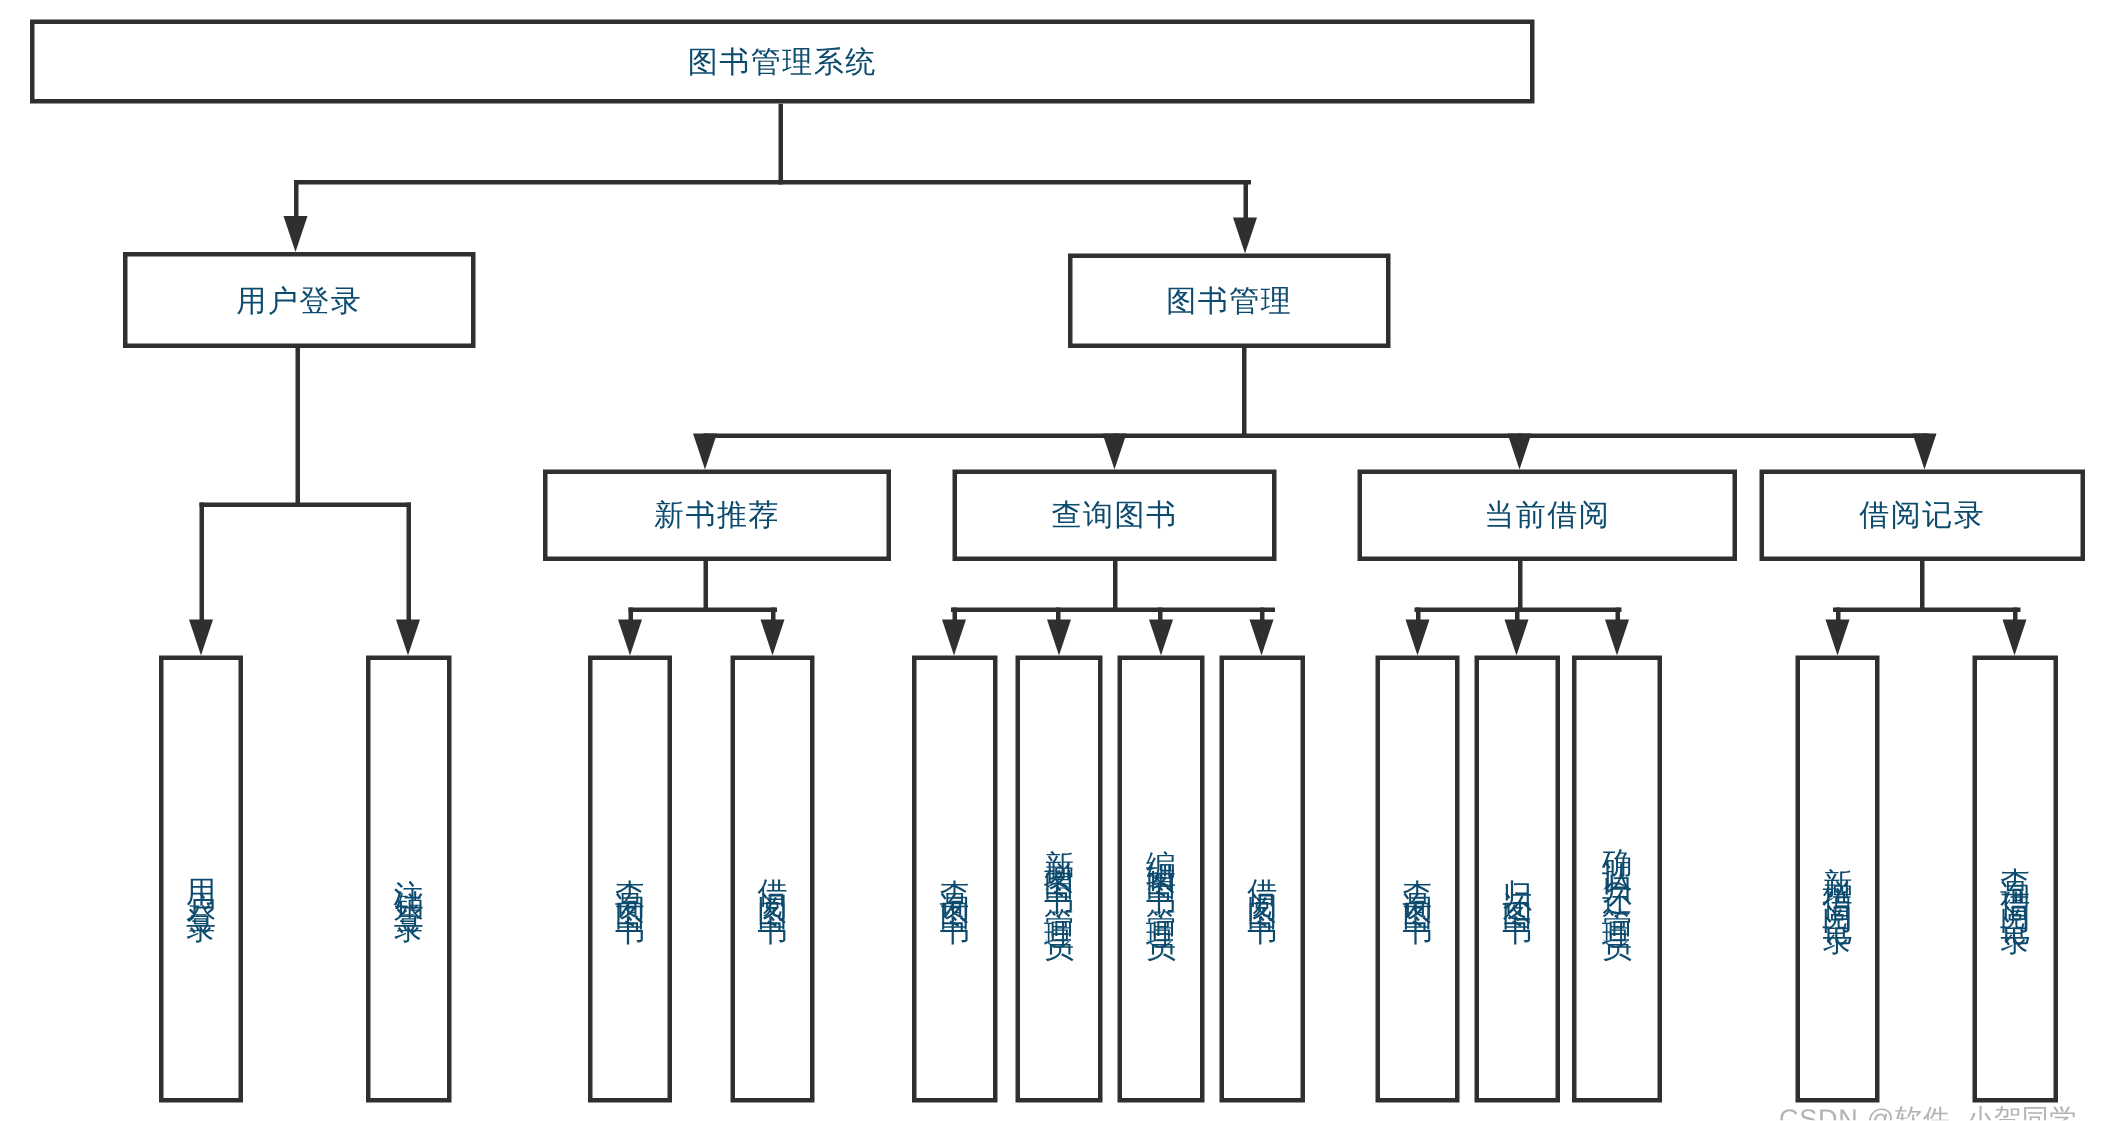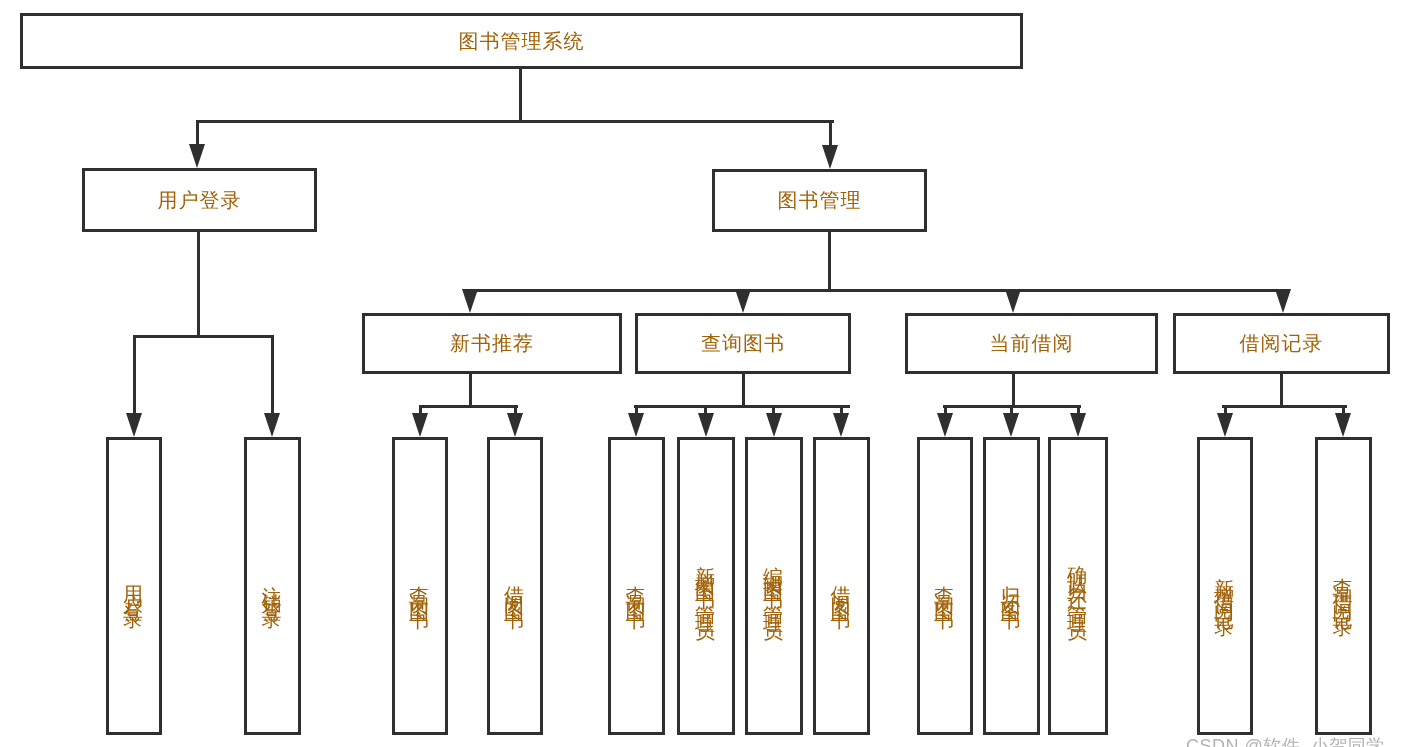--- a/index.html
+++ b/index.html
@@ -15,21 +15,21 @@
   .box {
     position:absolute;
     background:#ffffff;
     border:3px solid #2f2f2f;
     box-sizing:border-box;
     display:flex;
     align-items:center;
     justify-content:center;
     font-size:20px;
     letter-spacing:1px;
-    color:#a16207;
+    color:#0c4a6e;
     white-space:nowrap;
   }
   .vbox {
     writing-mode:vertical-rl;
     text-orientation:mixed;
     letter-spacing:8px;
     white-space:normal;
     top:437px;
     height:298px;
   }
@@ -112,21 +112,21 @@
       <div class="arrowhead" style="left: 1070px; top: 413px;"></div>
       <div class="arrowhead" style="left: 1217px; top: 413px;"></div>
       <div class="arrowhead" style="left: 1335px; top: 413px;"></div>
     </div>
 
   <div class="box" style="left:20px; top:13px; width:1003px; height:56px;">图书管理系统</div>
 
   <div class="box" style="left:82px; top:168px; width:235px; height:64px;">用户登录</div>
   <div class="box" style="left:712px; top:169px; width:215px; height:63px;">图书管理</div>
 
-  <div class="box" style="left:362px; top:313px; width:260px; height:61px;font-family:Liberation Serif, serif;">新书推荐</div>
+  <div class="box" style="left:362px; top:313px; width:232px; height:61px;font-family:Liberation Serif, serif;">新书推荐</div>
   <div class="box" style="left:635px; top:313px; width:216px; height:61px;">查询图书</div>
   <div class="box" style="left:905px; top:313px; width:253px; height:61px;">当前借阅</div>
   <div class="box" style="left:1173px; top:313px; width:217px; height:61px;">借阅记录</div>
 
   <div class="box vbox" style="left:106px; width:56px;">用户登录</div>
   <div class="box vbox" style="left:244px; width:57px;">注销登录</div>
 
   <div class="box vbox" style="left:392px; width:56px;">查询图书</div>
   <div class="box vbox" style="left:487px; width:56px;">借阅图书</div>
 

